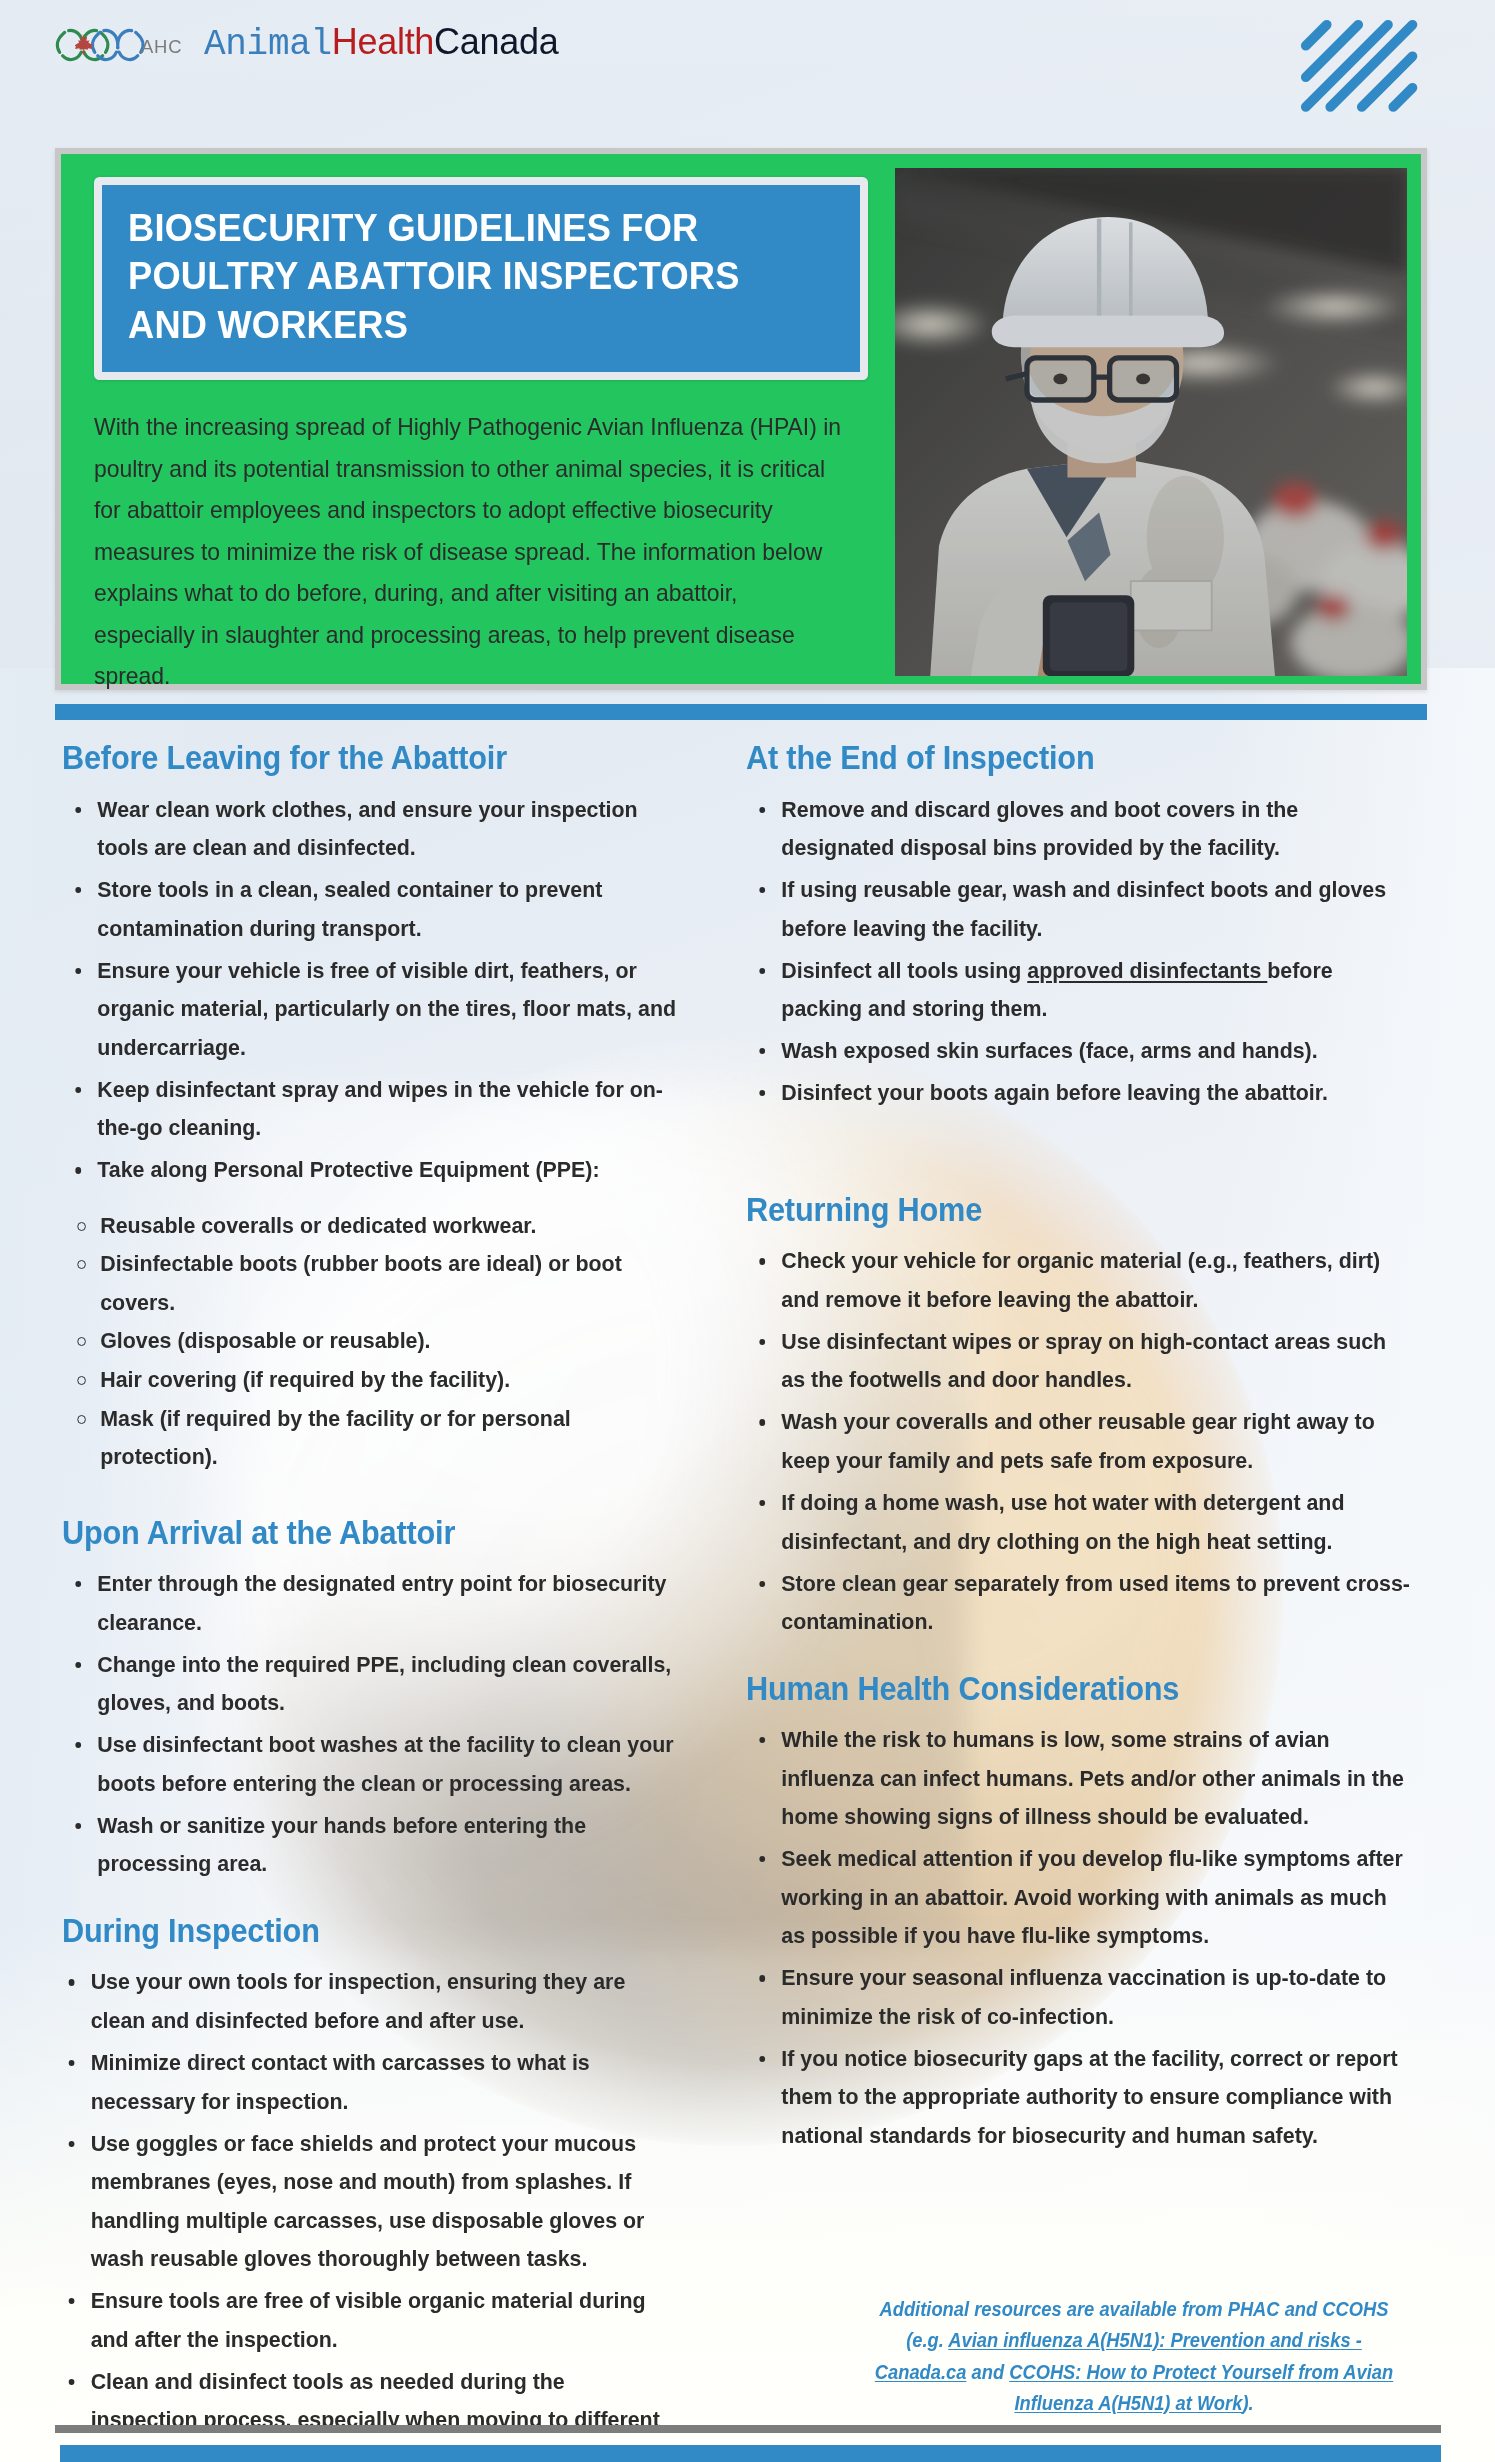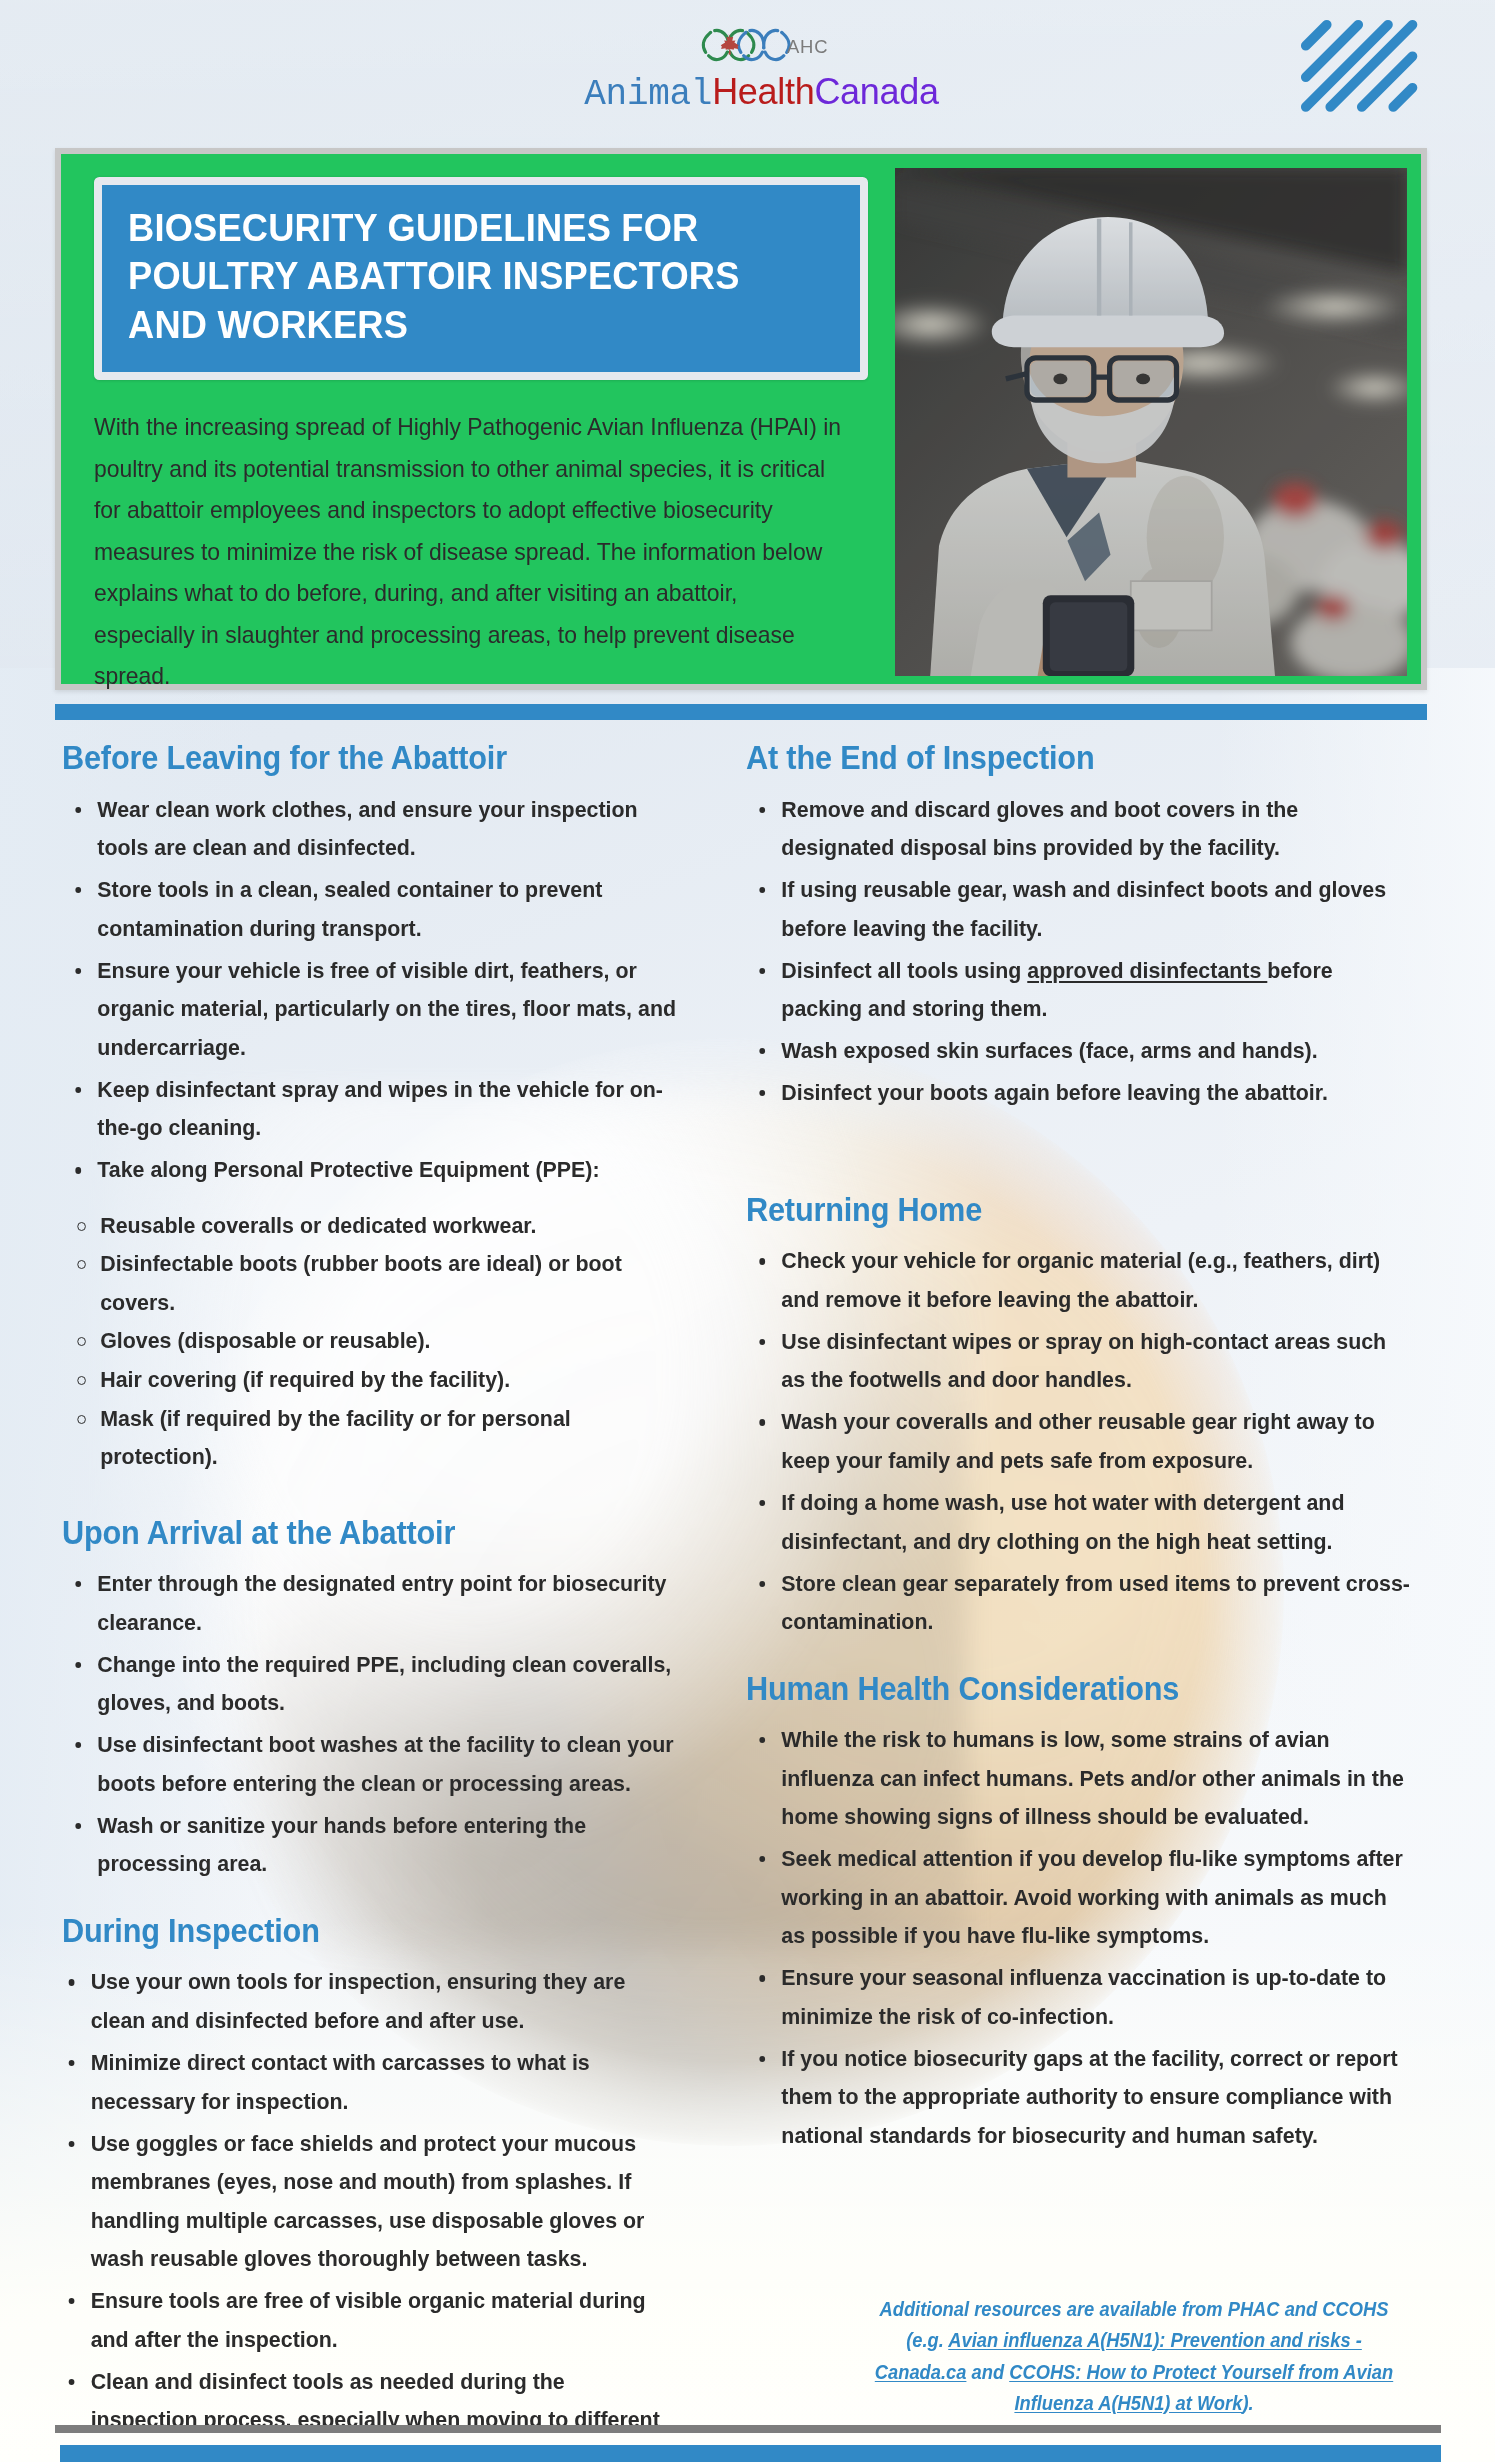--- a/index.html
+++ b/index.html
@@ -73,32 +73,32 @@
     background: linear-gradient(270deg, rgba(246,249,252,.92), rgba(246,249,252,0));
   }
 
   
   .hatch { position: absolute; top: 16px; left: 1300px; width: 120px; height: 98px; }
   .hatch svg { display: block; }
 
   
   .logo-wrap {
     position: absolute; top: 16px; left: 4px; right: 0;
-    display: flex; flex-direction: column; align-items: center; margin-left: 24px;
+    display: flex; flex-direction: row; align-items: center; margin-left: 24px;
   }
   .logo-mark { width: 176px; height: 58px; }
   .logo-text {
     margin-top: -3.5px;
     font-size: 36px; font-weight: 400; letter-spacing: -0.3px;
     font-family: "Liberation Sans", sans-serif;
     white-space: nowrap;
   }
   .lt-animal { color: #3b7ebc; font-family: Liberation Mono, monospace; }
   .lt-health { color: #b91c1c; }
-  .lt-canada { color: #6d28d9; }
+  .lt-canada { color: #0f172a; }
 
   
   .header-card {
     position: absolute; left: 55px; top: 148px; width: 1372px; height: 542px;
     background: #22c55e;
     border: 6.2px solid #c7c7c7;
     box-shadow: 0 1.8px 4.4px rgba(0,0,0,.10);
   }
   .header-inner {
     position: absolute; inset: 14px;

